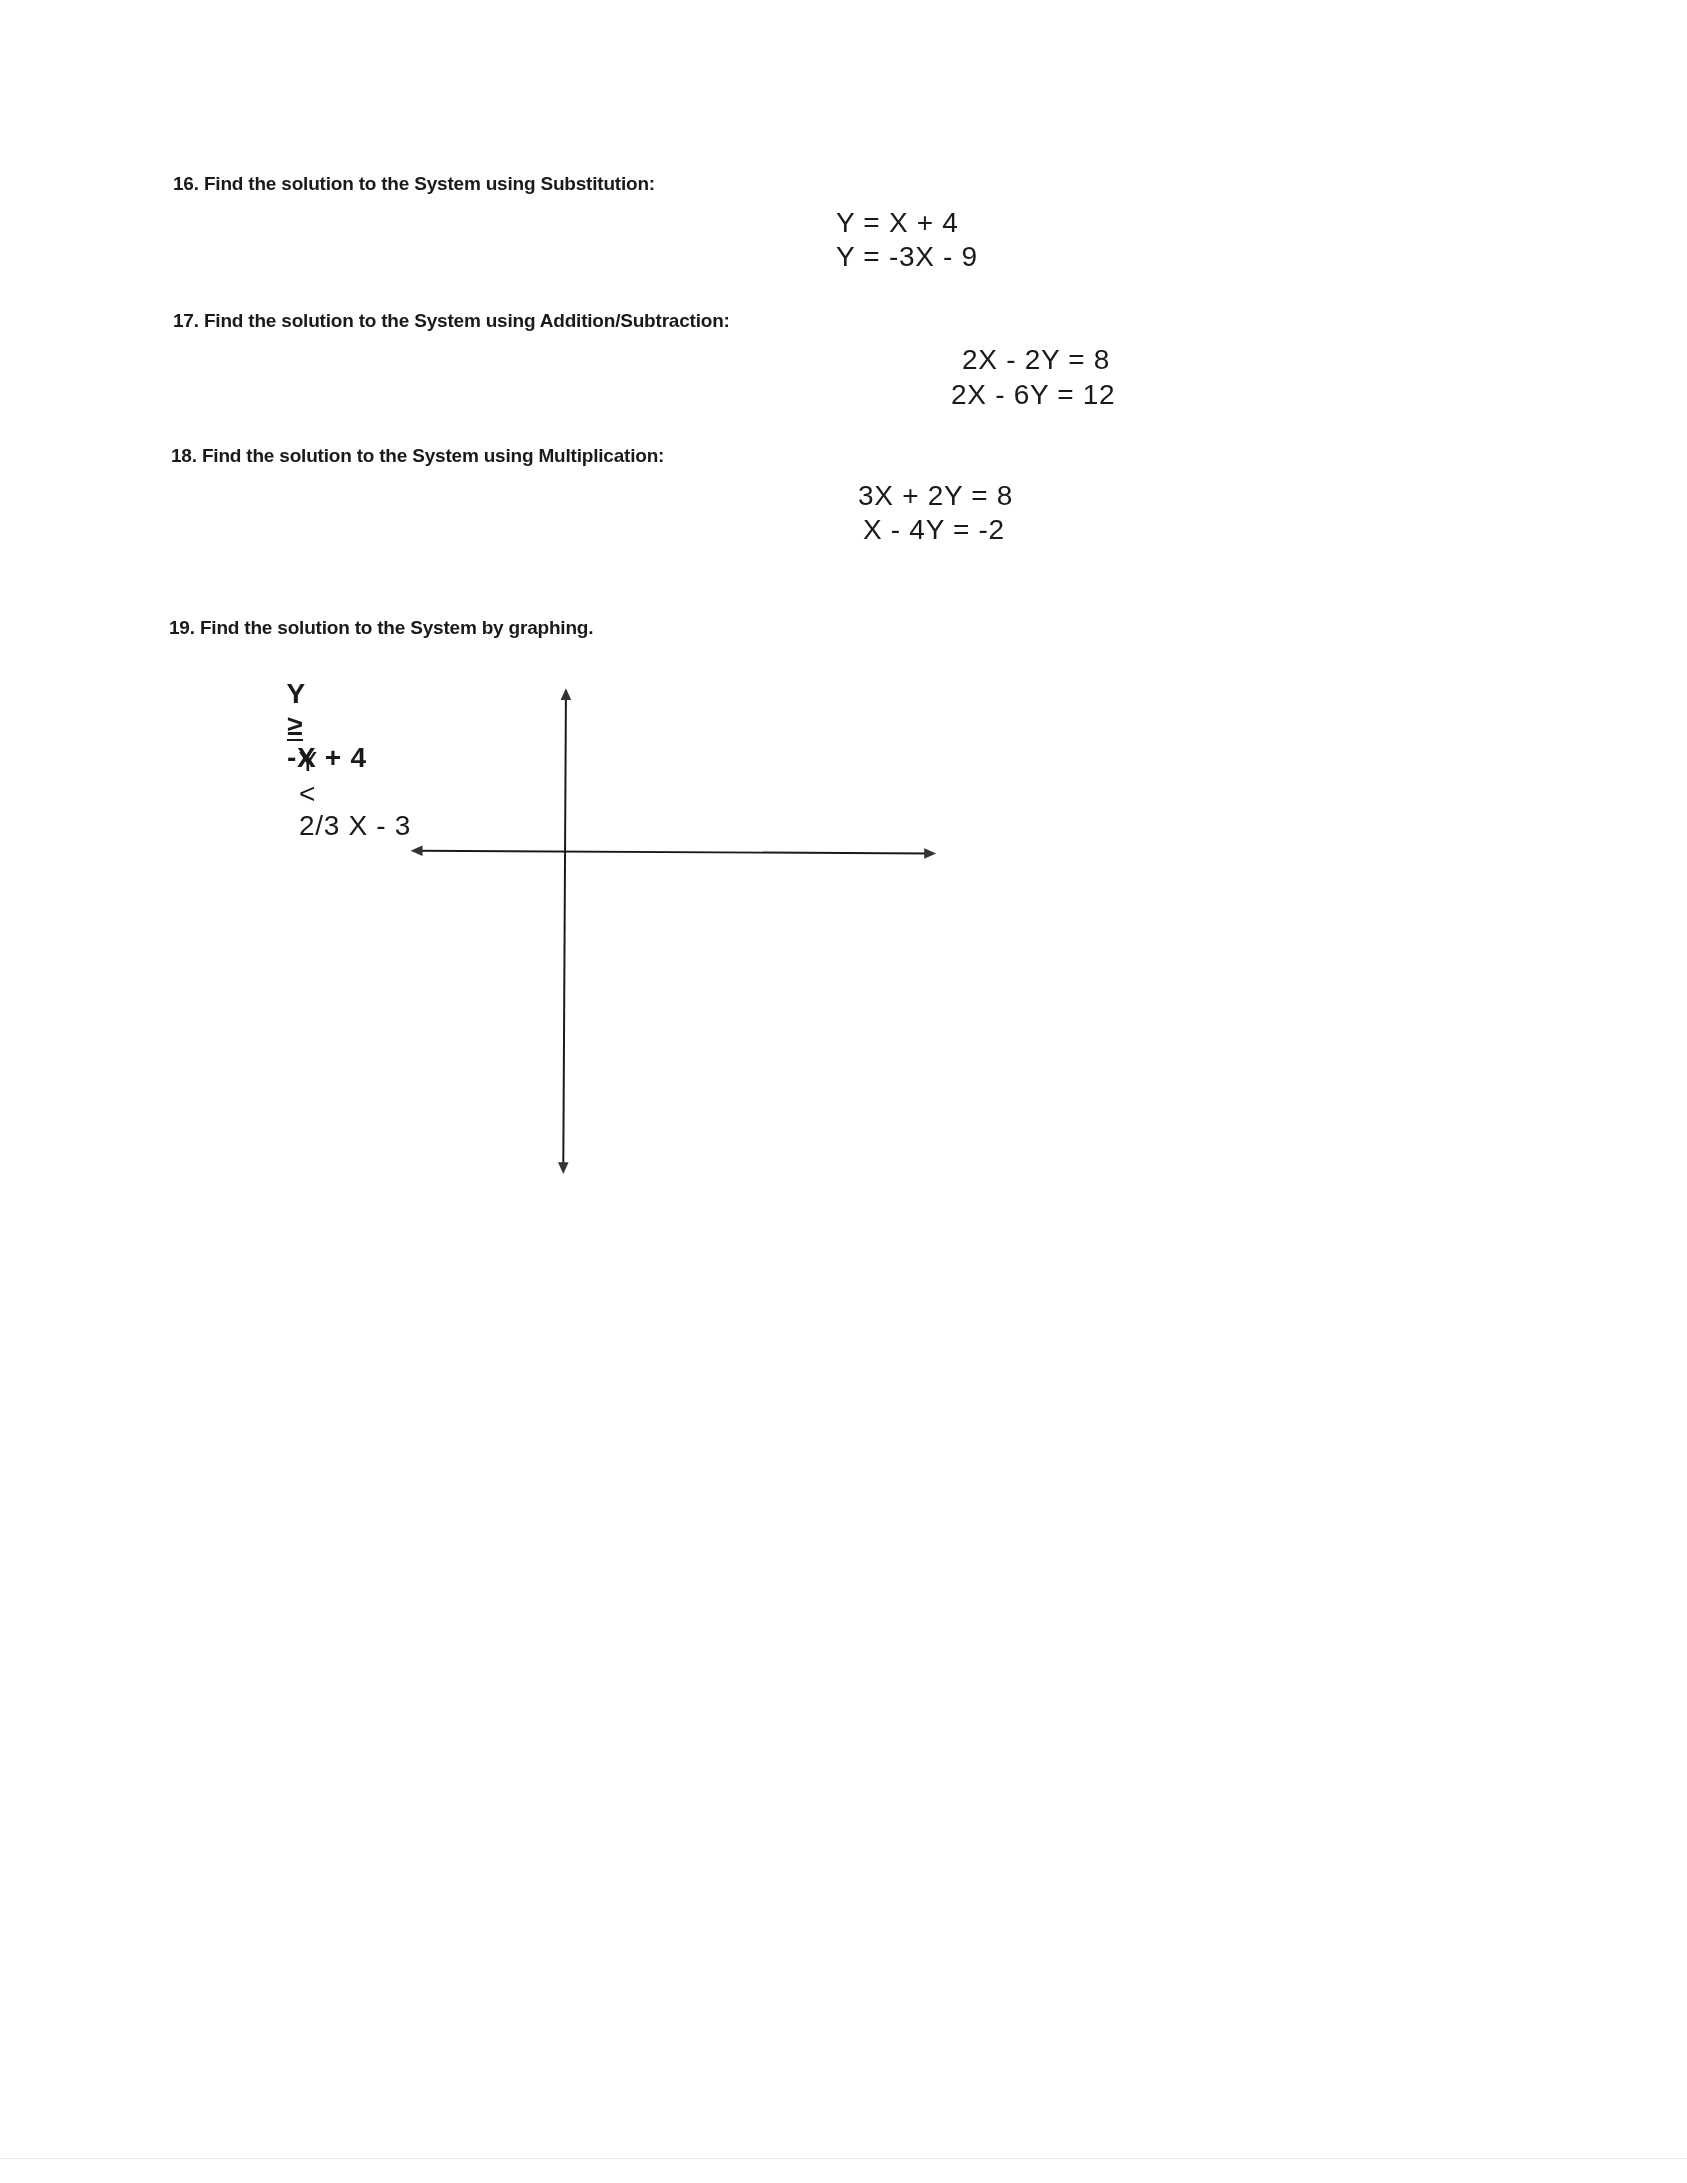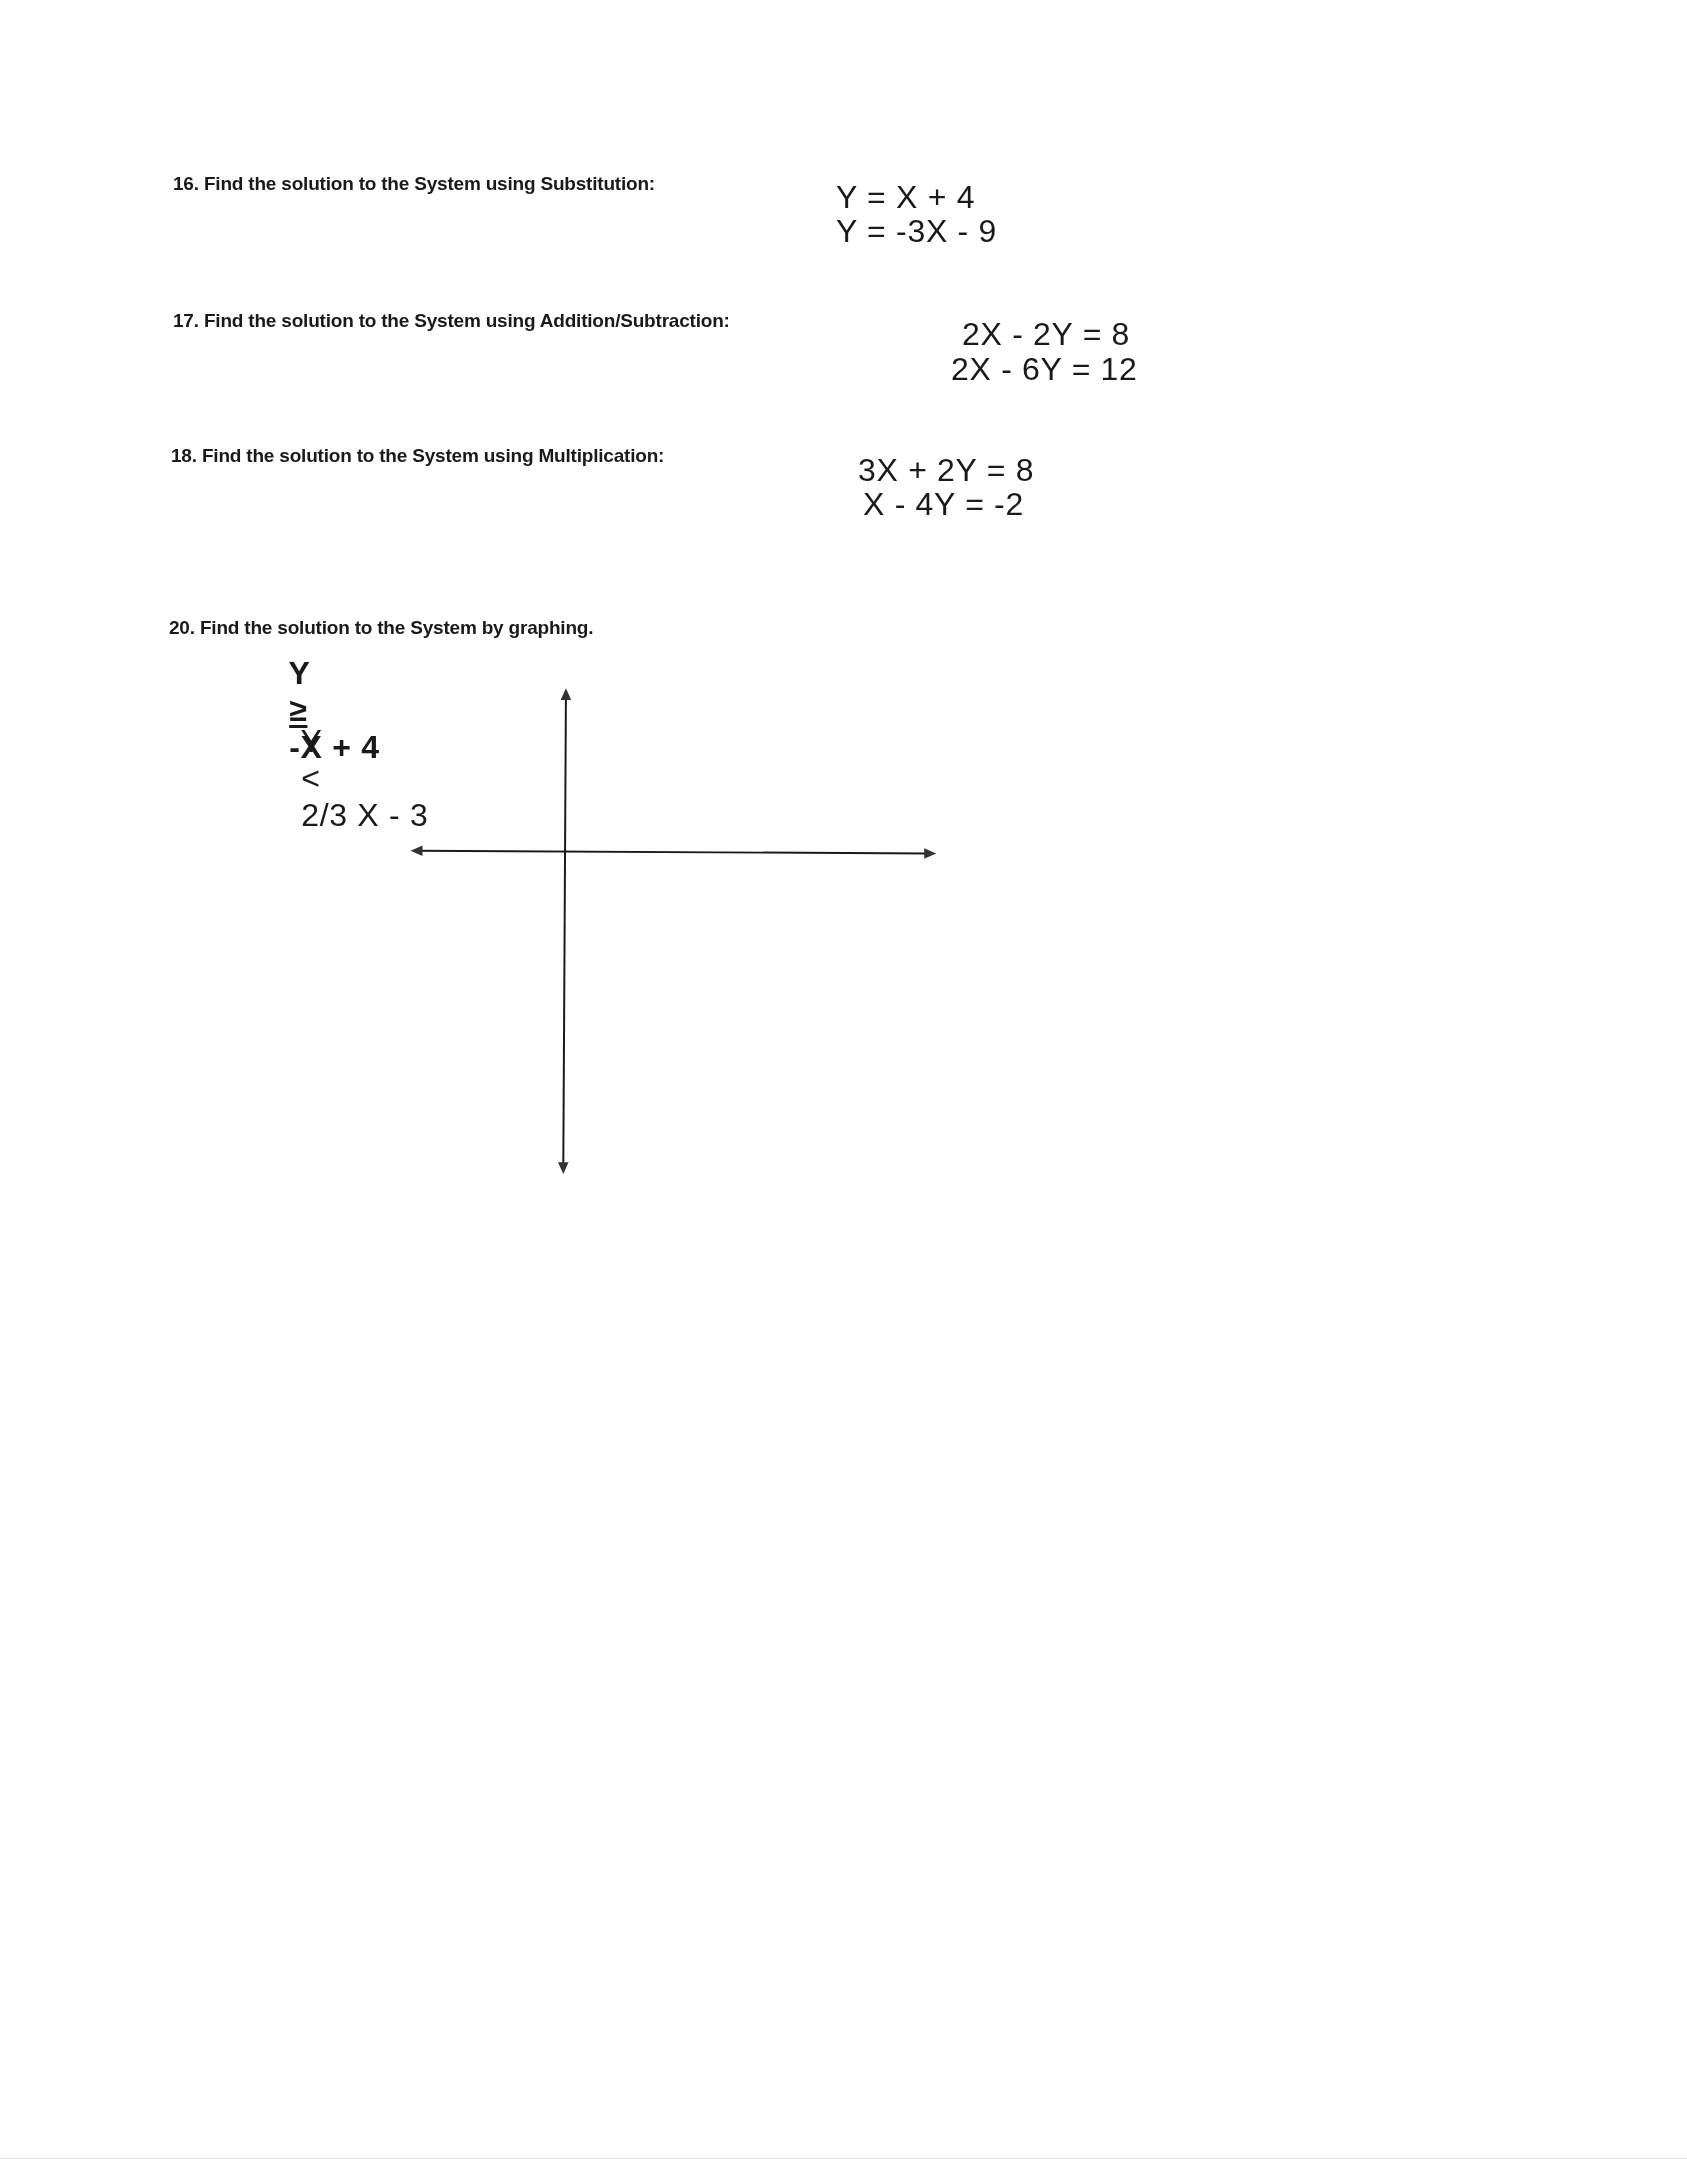--- a/index.html
+++ b/index.html
@@ -13,23 +13,24 @@
     }
     .q {
       position: absolute;
       font-size: 19px;
       font-weight: bold;
       letter-spacing: -0.2px;
       white-space: nowrap;
     }
     .eq {
       position: absolute;
-      font-size: 32px;
+      font-size: 28px;
       white-space: pre;
       letter-spacing: 0.7px;
+      margin-top: 28px;
     }
     .ge { text-decoration: underline; text-underline-offset: 4px; }
     #graph { position: absolute; left: 397px; top: 675px; width: 556px; height: 509px; }
     .bottom-edge { position: absolute; left: 0; top: 2158px; width: 1687px; height: 1.3px; background: #e6e6e6; }
   </style>
 </head>
 <body>
 
 <div class="q" style="left:173px; top:173px;">
   <span>16.</span>
@@ -46,21 +47,21 @@
 <div class="eq" style="left:951px; top:351px;">2X - 6Y = 12</div>
 
 <div class="q" style="left:171px; top:445px;text-align:center;">
   <span>18.</span>
   <span>Find the solution to the System using Multiplication:</span>
 </div>
 <div class="eq" style="left:858px; top:452px;">3X + 2Y = 8</div>
 <div class="eq" style="left:863px; top:486px;">X - 4Y = -2</div>
 
 <div class="q" style="left:169px; top:617px;">
-  <span>20.</span>
+  <span>19.</span>
   <span>Find the solution to the System by graphing.</span>
 </div>
 <div class="eq" style="left:270px; top:618px;font-weight:bold;">
   <span>Y</span>
   <span class="ge">≥</span>
   <span>-X + 4</span>
 </div>
 <div class="eq" style="left:282px; top:686px;">
   <span>Y</span>
   <span>&lt;</span>

